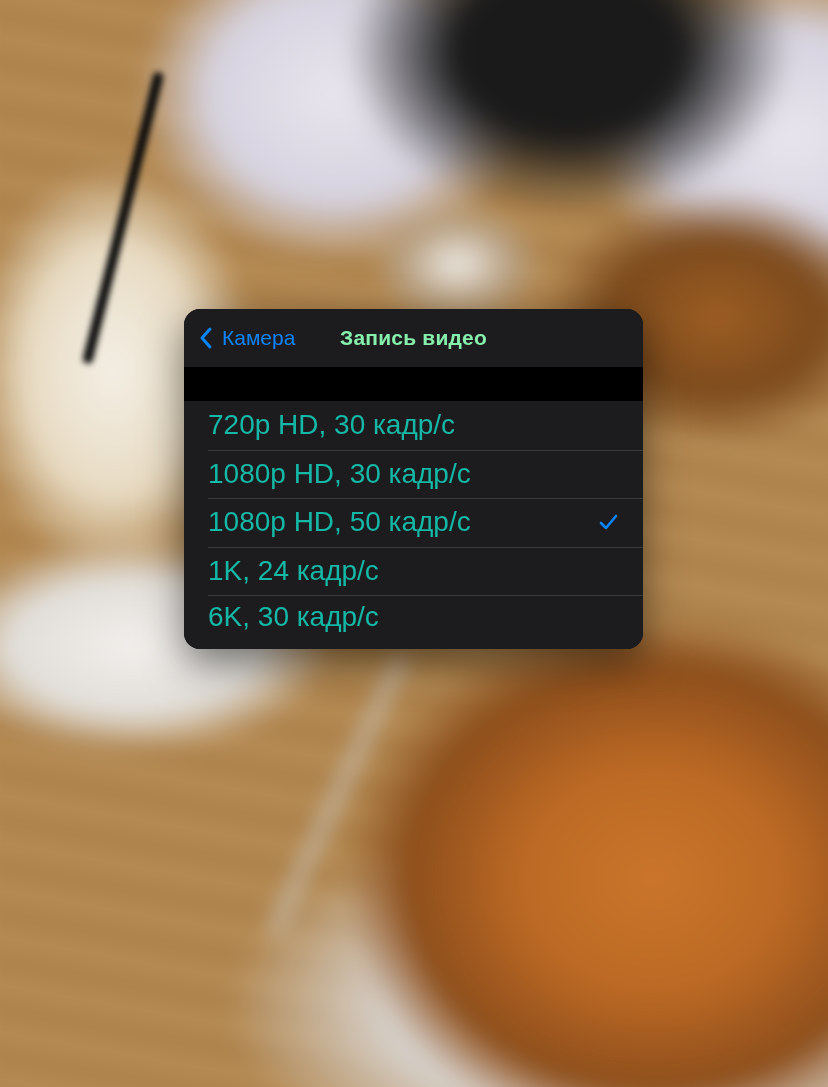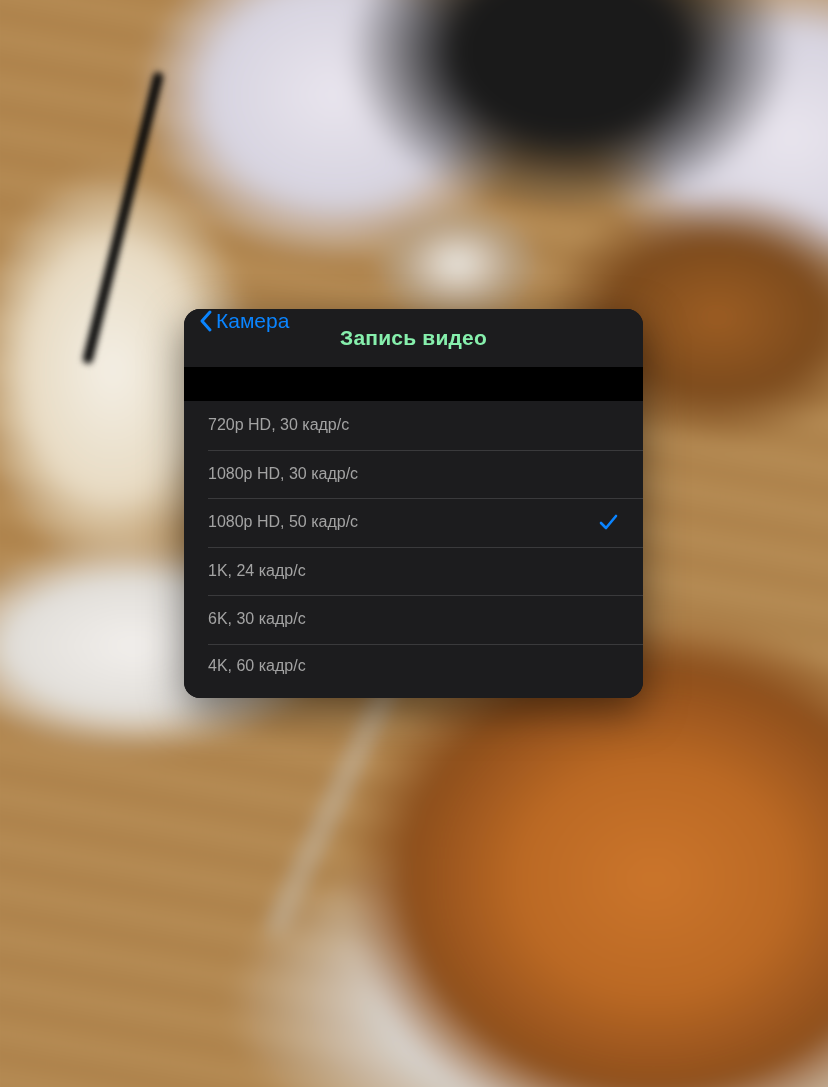--- a/index.html
+++ b/index.html
@@ -52,36 +52,36 @@
       color: #fff;
     }
     .nav {
       position: relative;
       height: 58px;
       display: flex; align-items: center; justify-content: center;
       background: #1c1c1e;
     }
     .back {
       position: absolute; left: 6px; top: 0; bottom: 0;
-      display: flex; align-items: flex-start;
+      display: flex; align-items: center;
       color: #0a84ff; font-size: 21px; font-weight: 400;
-      padding: 0 8px; cursor: pointer; gap: 2px;
+      padding: 0 8px; cursor: pointer; gap: 8px;
       -webkit-font-smoothing: antialiased;
     }
     .back svg { display: block; }
     .title {
       font-size: 21px; font-weight: 600; color: #86efac; letter-spacing: 0.2px;
     }
     .spacer { height: 34px; background: #000; }
     .list { background: #1c1c1e; }
     .row {
       display: flex; align-items: center; justify-content: space-between;
       padding: 0 24px;
       height: 48.5px;
-      font-size: 16px; color: #a3a3a3; font-weight: 400;
+      font-size: 28px; color: #14b8a6; font-weight: 400;
       cursor: pointer;
       position: relative;
     }
     .row + .row::before {
       content: ""; position: absolute; left: 24px; right: 0; top: 0; height: 1px;
       background: #3a3a3c;
     }
     .row:last-child { padding-bottom: 10px; height: 54px; }
     .check { color: #0a84ff; }
     .check svg { display: block; }
@@ -125,18 +125,14 @@
         </span>
     </div>
     <div class="row">
       <span>1K, 24 кадр/с</span>
       <span class="check"></span>
     </div>
     <div class="row">
       <span>6K, 30 кадр/с</span>
       <span class="check"></span>
     </div>
-    <div class="row">
-      <span>4K, 60 кадр/с</span>
-      <span class="check"></span>
-    </div>
   </div>
 </div>
 
 </body></html>

